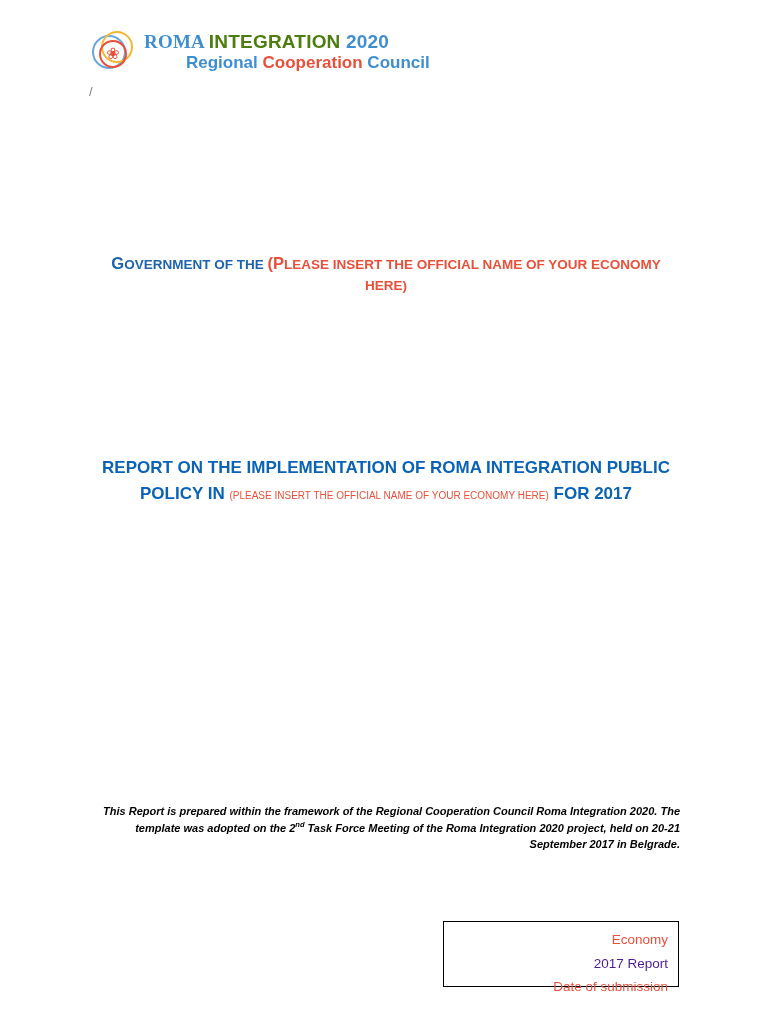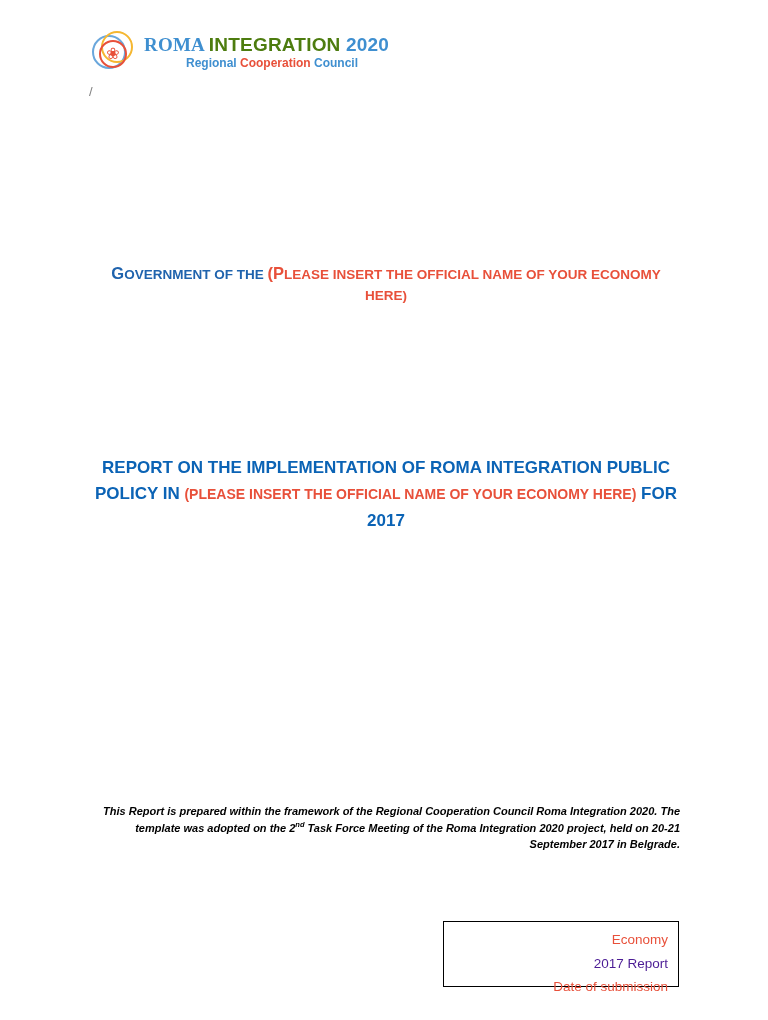--- a/index.html
+++ b/index.html
@@ -82,21 +82,21 @@
   .logo-line1 {
     font-size: 19px;
     font-weight: bold;
     letter-spacing: .2px;
     white-space: nowrap;
   }
   .logo-line1 .w-roma { color: #3f8fd0; font-family: Liberation Serif, serif; }
   .logo-line1 .w-integration { color: #4d7c0f; }
   .logo-line1 .w-2020 { color: #3f8fd0; }
   .logo-line2 {
-    font-size: 12px;
+    font-size: 17px;
     font-weight: bold;
     margin-top: 2px;
     white-space: nowrap;
     padding-left: 42px;
   }
   .logo-line2 .w-regional { color: #3f8fd0; }
   .logo-line2 .w-cooperation { color: #e8503a; }
   .logo-line2 .w-council { color: #3f8fd0; }
 
   .gov-logo-placeholder {
@@ -116,21 +116,21 @@
     position: absolute;
     left: 89px;
     top: 84px;
     font-size: 13px;
     color: #808080;
   }
 
   
   .gov-line {
     position: absolute;
-    top: 263px;
+    top: 253px;
     left: 92px;
     width: 588px;
     text-align: center;
     line-height: 1.3;
   }
   .smallcap-big {
     font-size: 16.5px;
     font-weight: bold;
     color: #1f63ad;
   }
@@ -157,22 +157,22 @@
     width: 588px;
     text-align: center;
     line-height: 1.55;
   }
   .rt-blue {
     font-size: 17px;
     font-weight: bold;
     color: #0b63b5;
   }
   .rt-red {
-    font-size: 14px;
-    font-weight: bold;
+    font-size: 10px;
+    font-weight: normal;
     color: #e8503a;
   }
 
   
   .framework-note {
     position: absolute;
     top: 804px;
     left: 92px;
     width: 588px;
     text-align: right;

